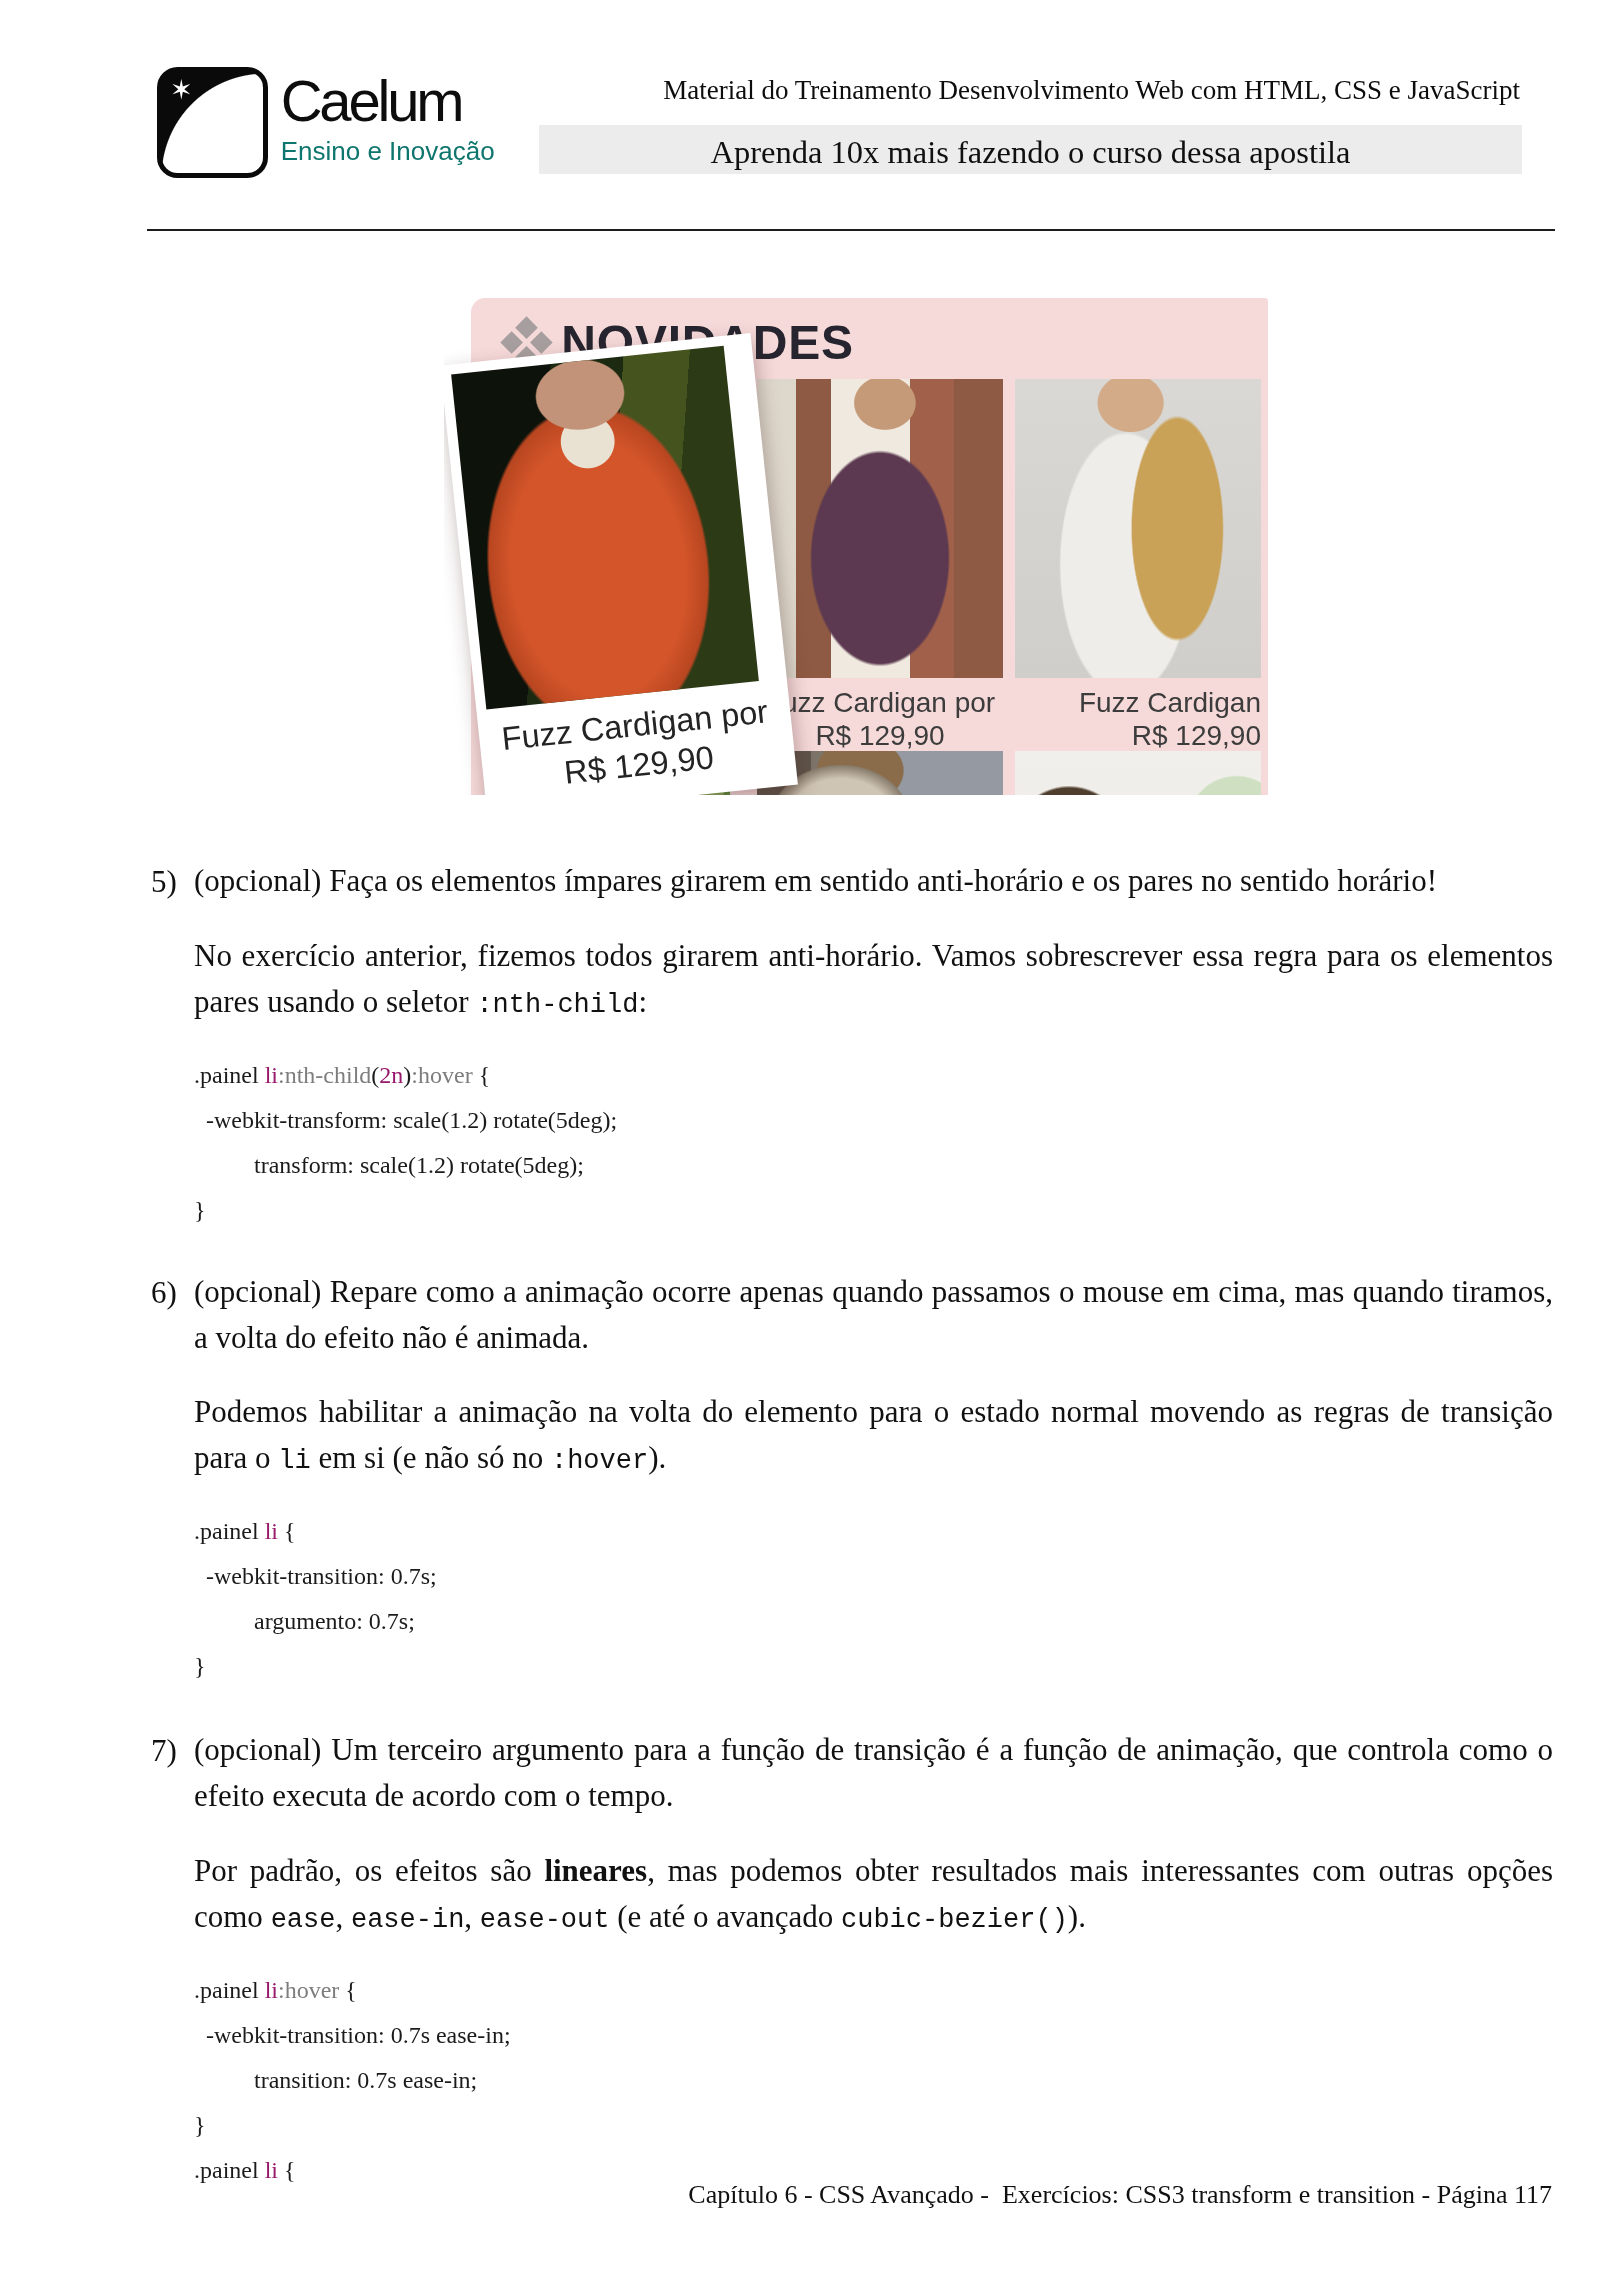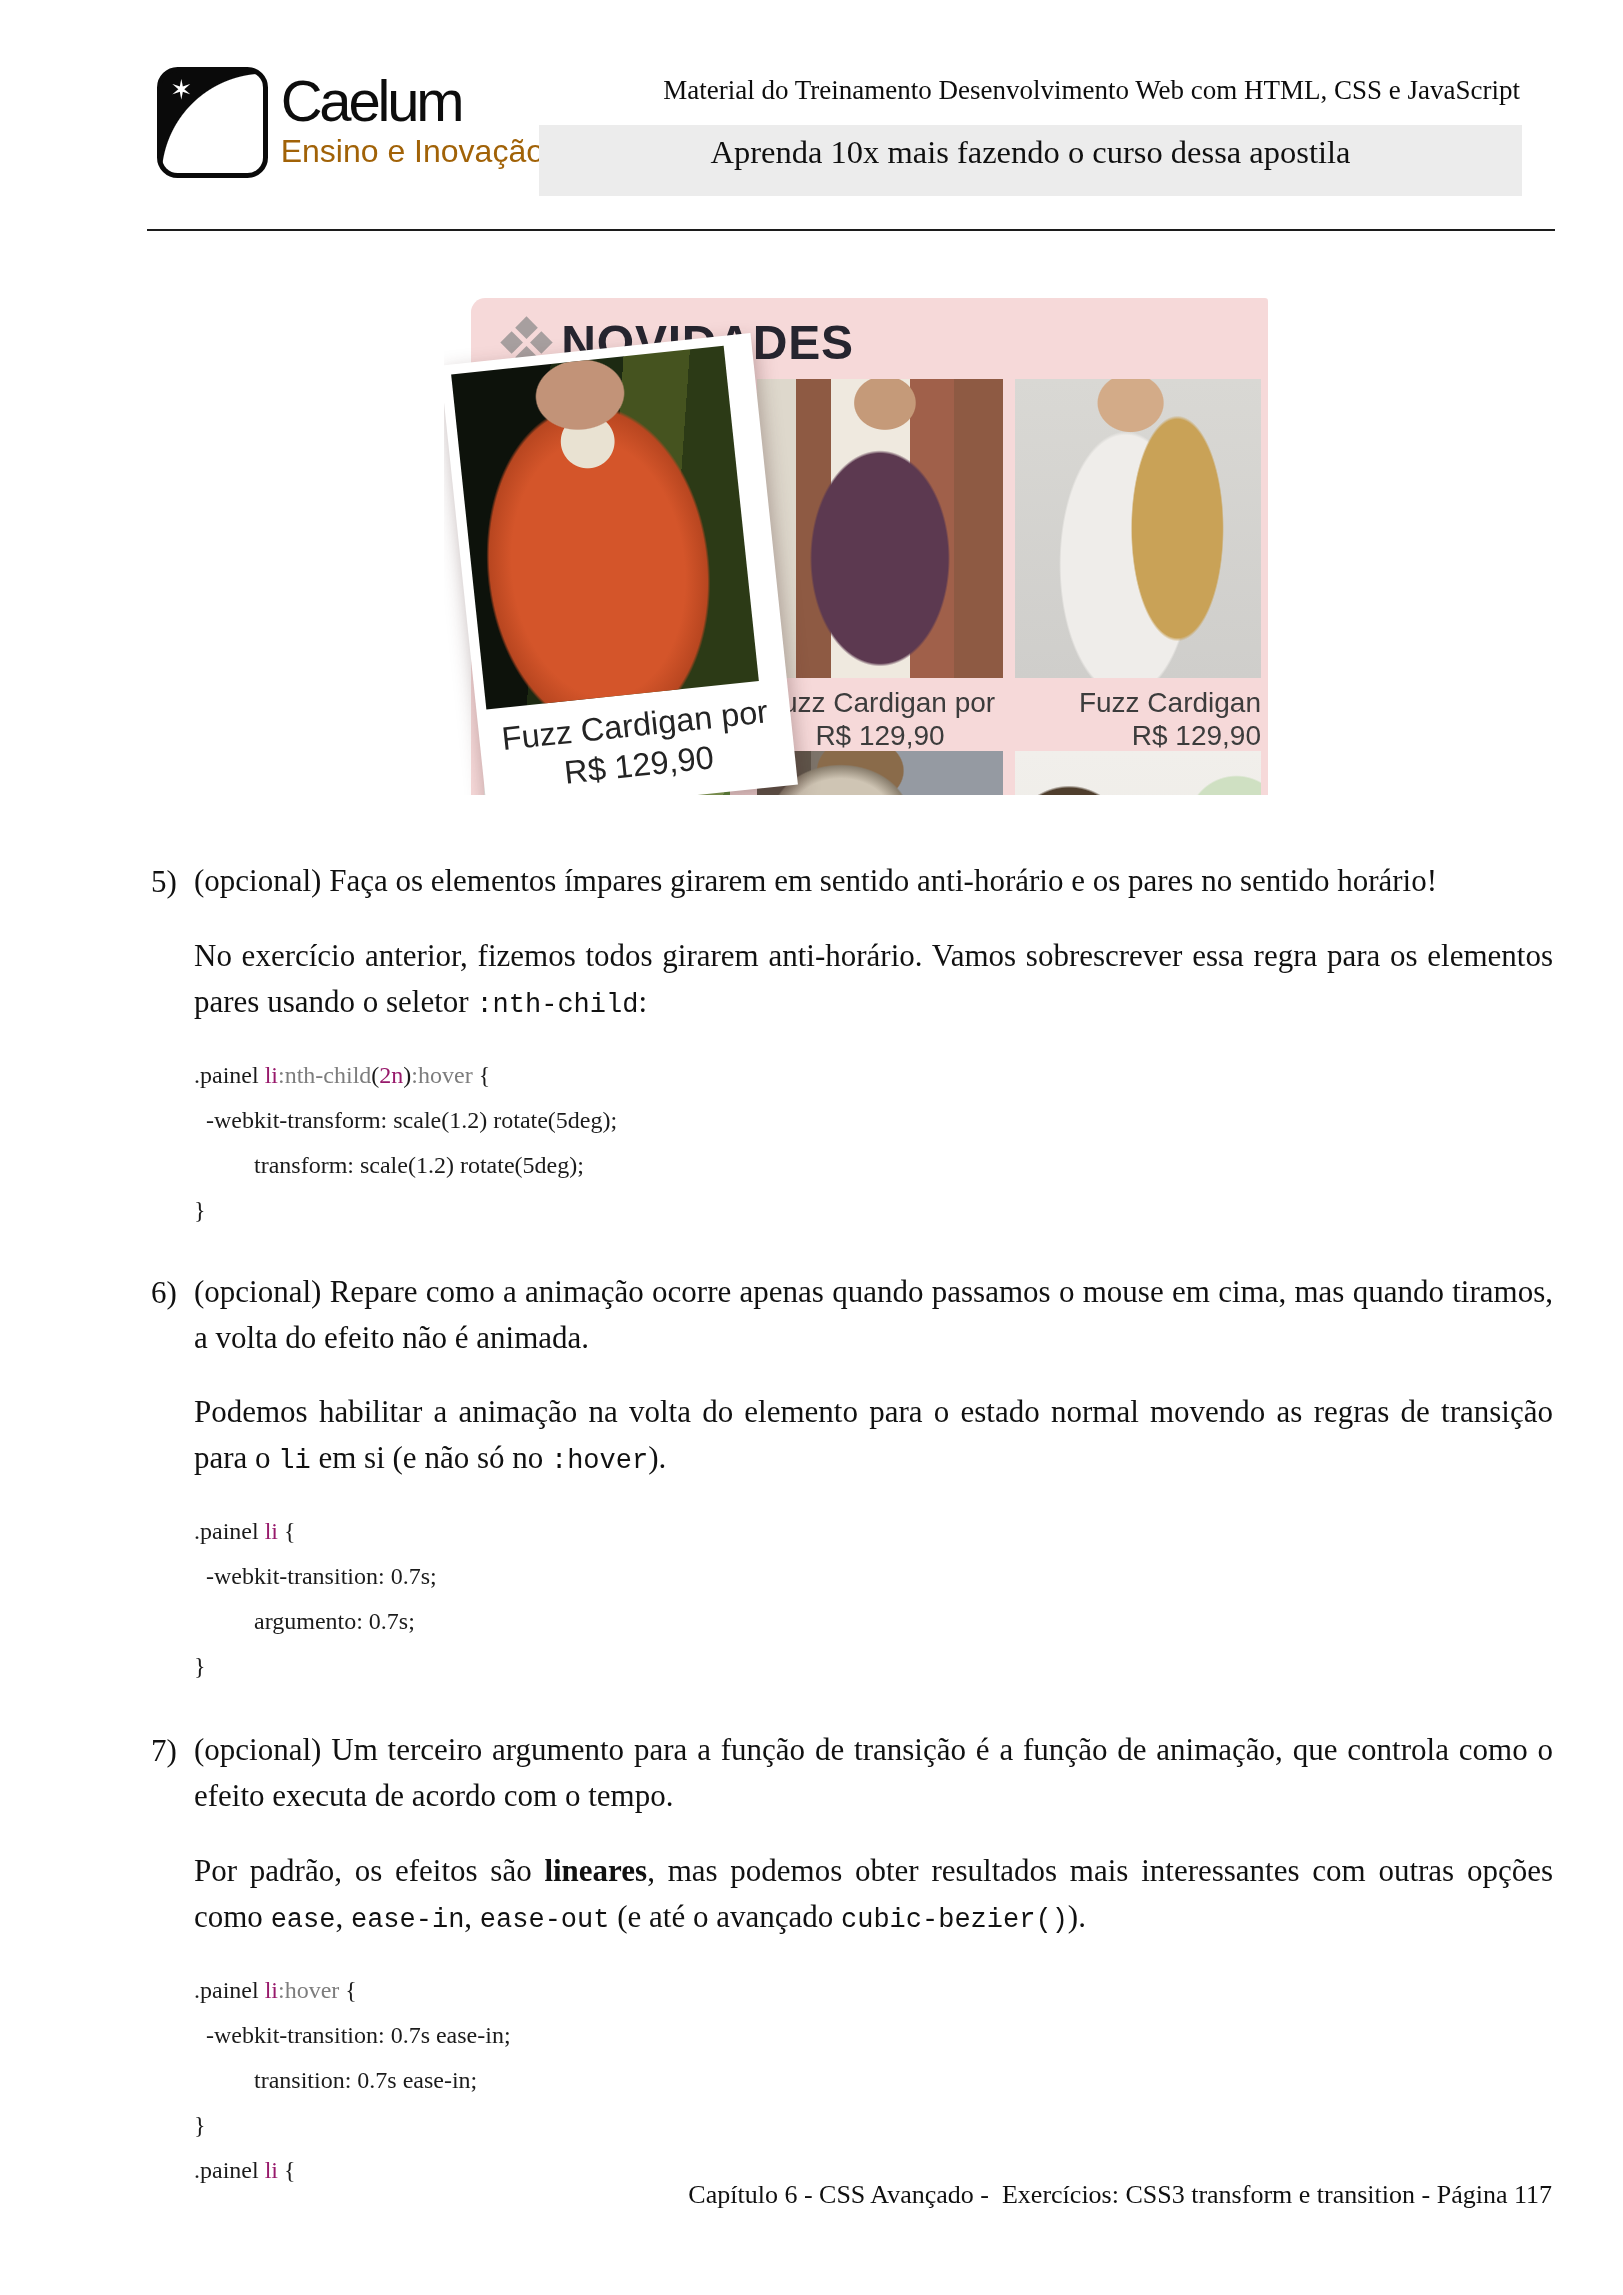--- a/index.html
+++ b/index.html
@@ -8,23 +8,23 @@
 
   
   .logo{position:absolute;left:157px;top:67px;display:flex;align-items:flex-start;}
   .logo-mark{position:relative;width:101px;height:101px;border:5.5px solid #0a0a0a;border-radius:20.6px;
              overflow:hidden;background:#0a0a0a;flex:0 0 auto;}
   .logo-moon{position:absolute;inset:0;background:radial-gradient(circle 105px at 102% 104%, #ffffff 0 98%, #0a0a0a 99%);}
   .logo-star{position:absolute;left:8px;top:1.6px;color:#ffffff;font-size:27px;font-family:"DejaVu Sans",sans-serif;}
   .logo-text{margin-left:12.7px;}
   .brand{font-family:"Liberation Sans","DejaVu Sans",sans-serif;font-weight:400;font-size:58px;line-height:68px;
          letter-spacing:-3.2px;color:#0d0d0d;}
-  .tagline{font-family:"Liberation Sans","DejaVu Sans",sans-serif;font-size:32px;line-height:32px;color:#a16207;letter-spacing:0px;}
+  .tagline{font-family:"Liberation Sans","DejaVu Sans",sans-serif;font-size:26px;line-height:32px;color:#0f766e;letter-spacing:0px;}
   .course-line{position:absolute;top:75px;right:103px;font-size:27px;color:#0d0d0d;}
-  .promo-banner{position:absolute;top:125px;left:539px;right:101px;height:71px;background:#ececec;
+  .promo-banner{position:absolute;top:125px;left:539px;right:101px;height:49px;background:#ececec;
                 text-align:center;line-height:55px;font-size:32.5px;color:#101010;}
   .rule{position:absolute;top:229px;left:147px;right:68px;border-top:2.4px solid #1c1c1c;}
 
   
   .figure{position:absolute;left:444px;top:296px;width:824px;height:499px;overflow:hidden;}
   .panel{position:absolute;left:27px;top:1.6px;width:797px;height:498px;background:#f6d9d9;
          border-radius:14.3px 3.2px 0 0;}
   .panel-title{position:absolute;left:35px;top:17.4px;display:flex;align-items:center;gap:14.3px;}
   .diamond-icon{position:relative;width:41px;height:41px;transform:rotate(45deg);flex:0 0 auto;}
   .diamond-icon i{position:absolute;width:16.6px;height:16.6px;background:#a79f9f;}

